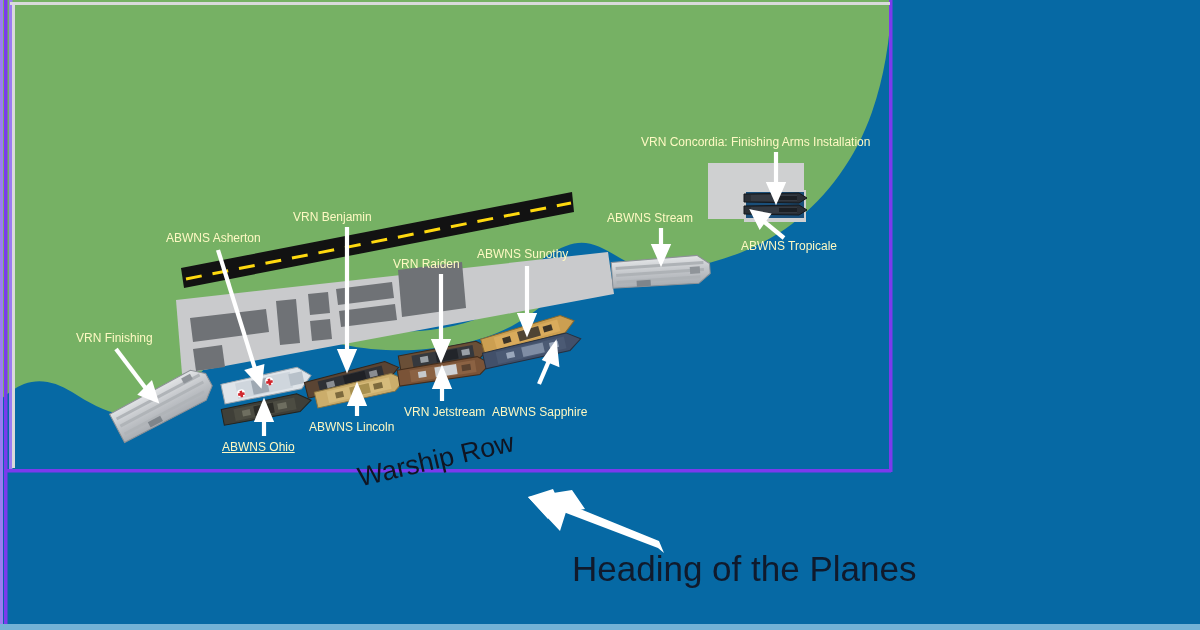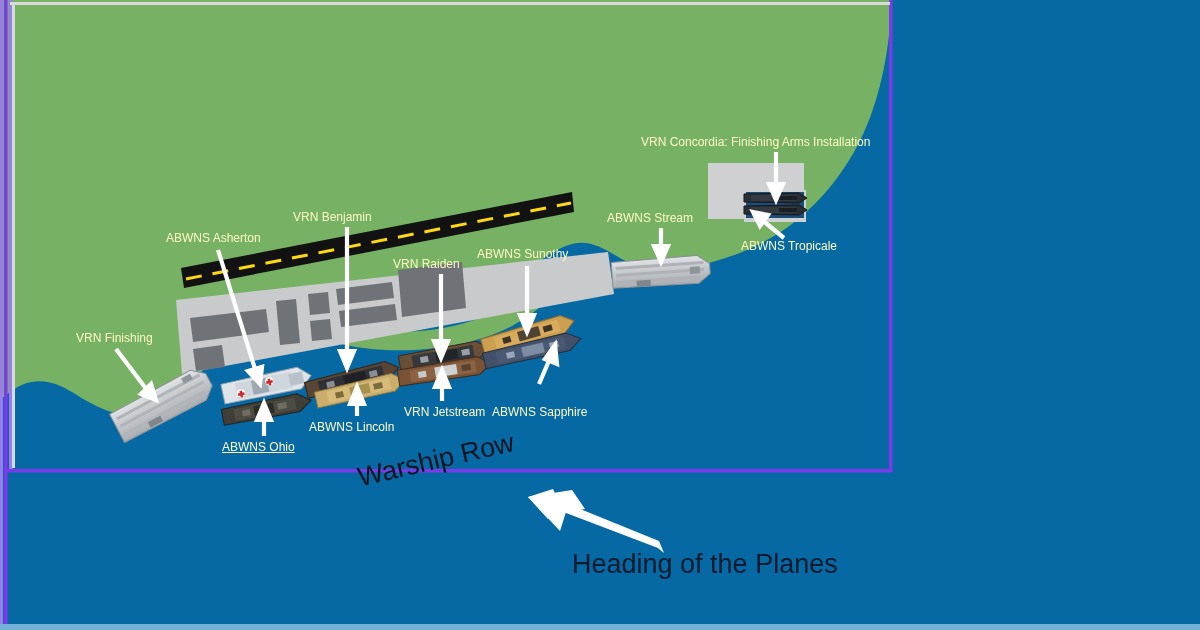--- a/index.html
+++ b/index.html
@@ -1,21 +1,21 @@
 <!DOCTYPE html>
 <html><head>
 <meta charset="utf-8">
 <style>
   html,body{margin:0;padding:0;background:#ffffff;}
   body{font-family:"Liberation Sans","DejaVu Sans",sans-serif;}
   #stage{position:relative;width:1200px;height:630px;overflow:hidden;background:#0669a4;}
   #mapsvg{position:absolute;inset:0;width:1200px;height:630px;display:block;}
   .lbl{position:absolute;color:#fef9c3;font-size:12px;line-height:1.1;white-space:nowrap;
        font-family:"Liberation Sans","DejaVu Sans",sans-serif;}
-  .lbl.big{font-size:27px;color:#101a2c;}
+  .lbl.big{font-size:35px;color:#101a2c;}
   .lbl.row{font-size:27px;color:#101522;transform:rotate(-13deg);transform-origin:left top;}
 </style>
 </head>
 <body>
 
 <div id="stage">
 
   <svg id="mapsvg" viewBox="0 0 1200 630">
     <defs>
       <clipPath id="clipAll">

